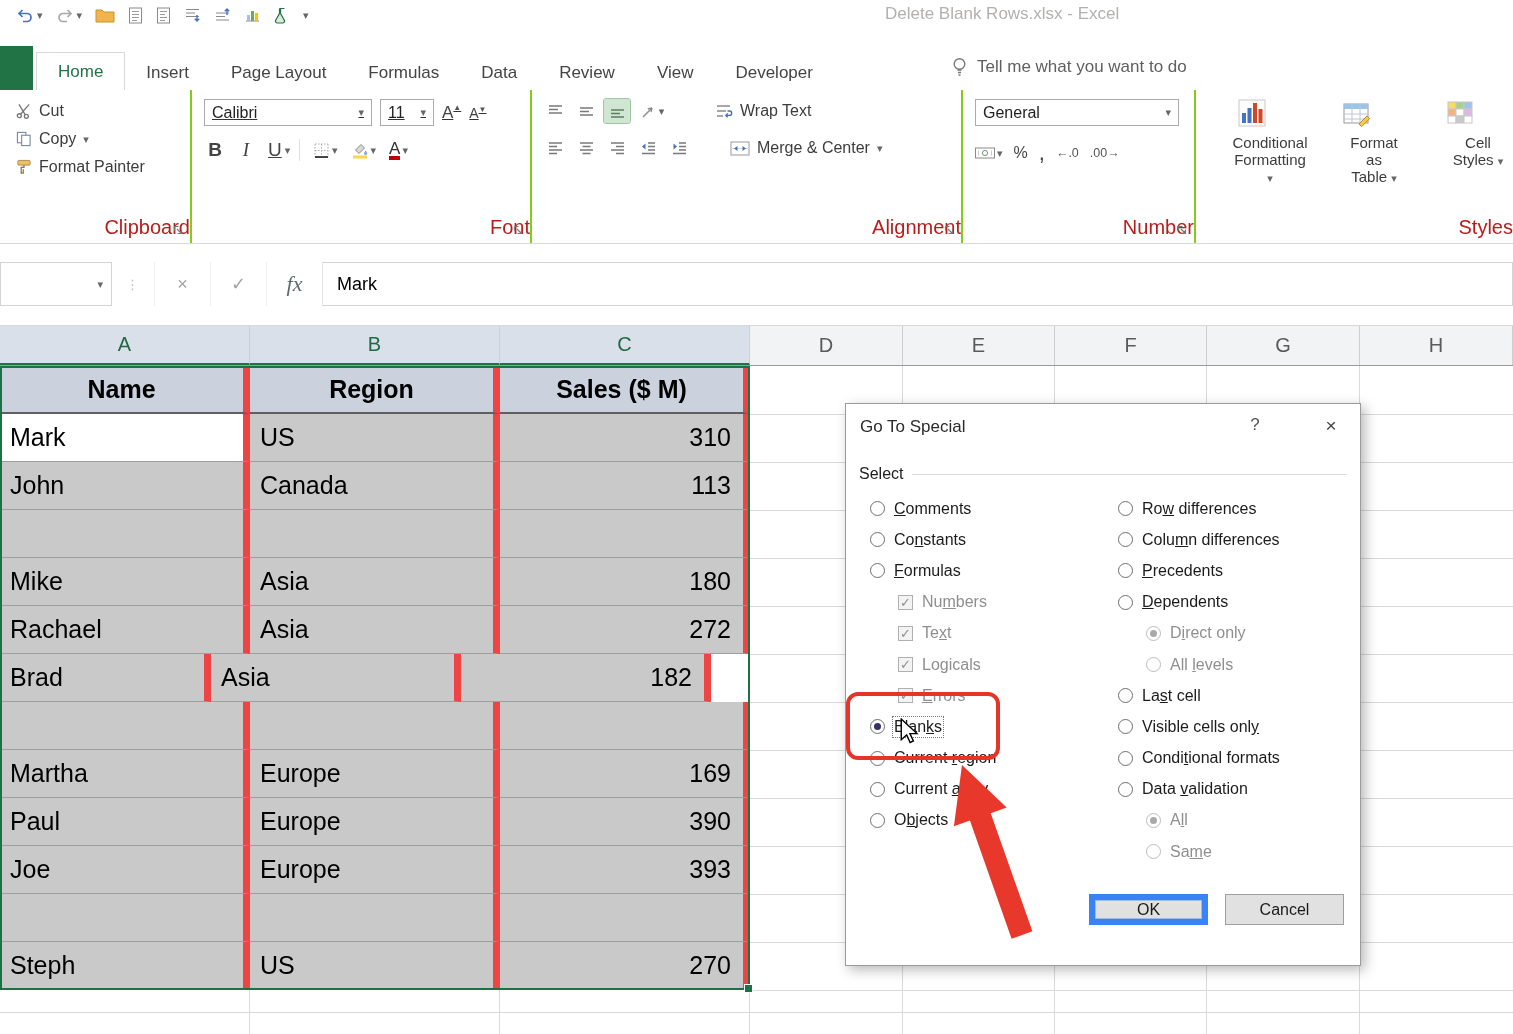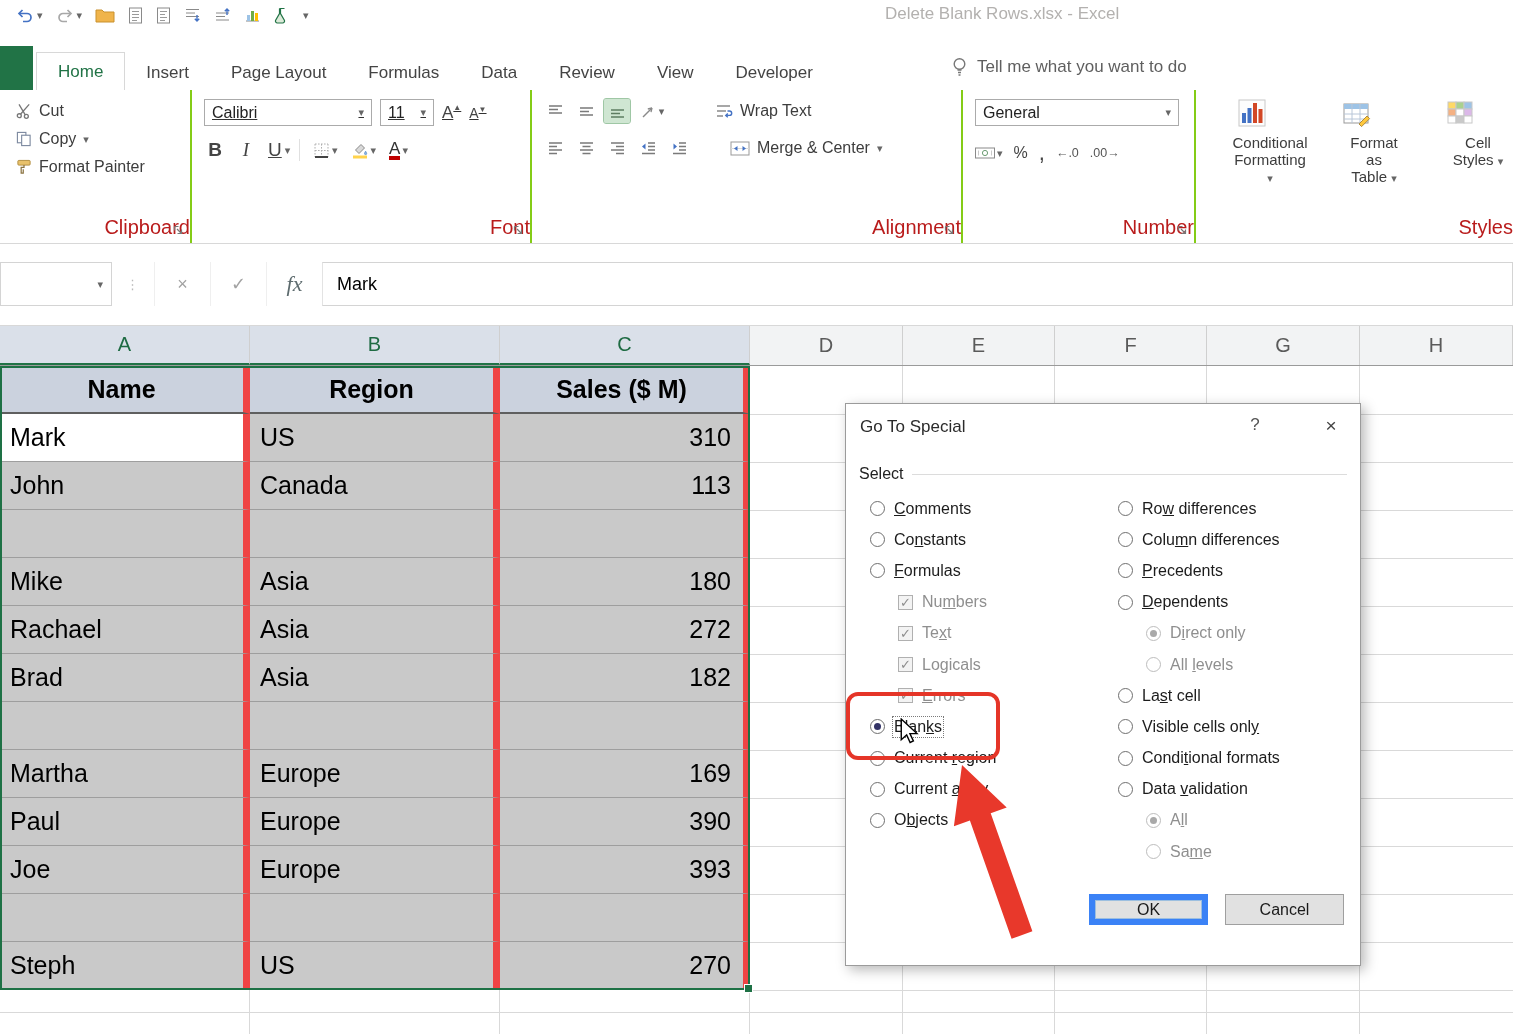--- a/index.html
+++ b/index.html
@@ -477,21 +477,21 @@
         <div class="cell" style="width: 250px;">Mike</div>
         <div class="cell" style="width: 250px;">Asia</div>
         <div class="cell num" style="width: 250px;">180</div>
       </div>
       <div class="grid-row" style="top: 281px;">
         <div class="cell" style="width: 250px;">Rachael</div>
         <div class="cell" style="width: 250px;">Asia</div>
         <div class="cell num" style="width: 250px;">272</div>
       </div>
       <div class="grid-row" style="top: 329px;">
-        <div class="cell" style="width: 250px;">Brad</div>
+        <div class="cell" style="width: 211px;">Brad</div>
         <div class="cell" style="width: 250px;">Asia</div>
         <div class="cell num" style="width: 250px;">182</div>
       </div>
       <div class="grid-row" style="top: 377px;">
         <div class="cell" style="width: 250px;"></div>
         <div class="cell" style="width: 250px;"></div>
         <div class="cell num" style="width: 250px;"></div>
       </div>
       <div class="grid-row" style="top: 425px;">
         <div class="cell" style="width: 250px;">Martha</div>

